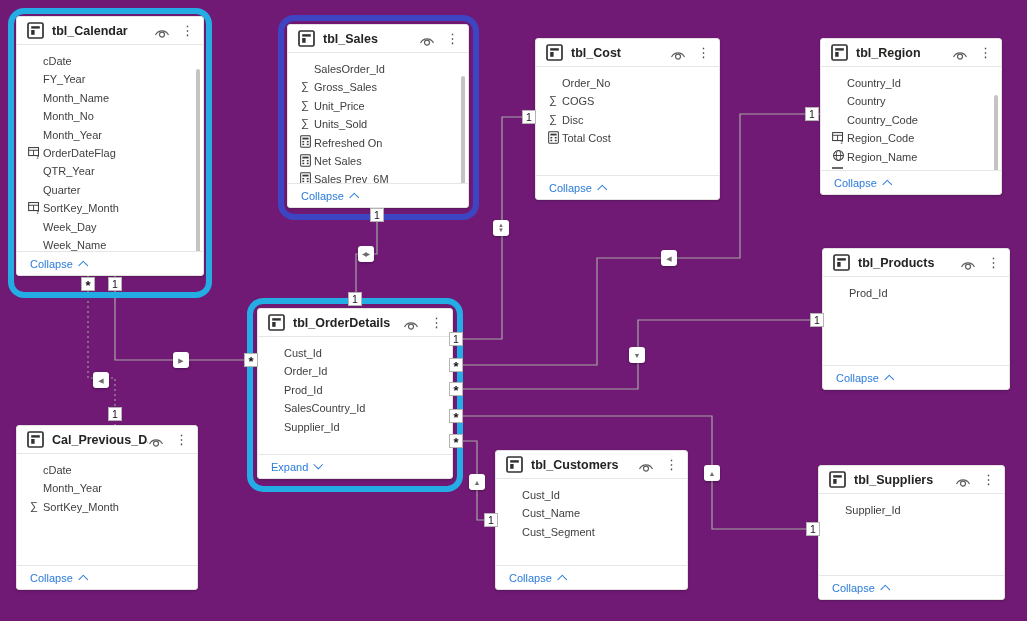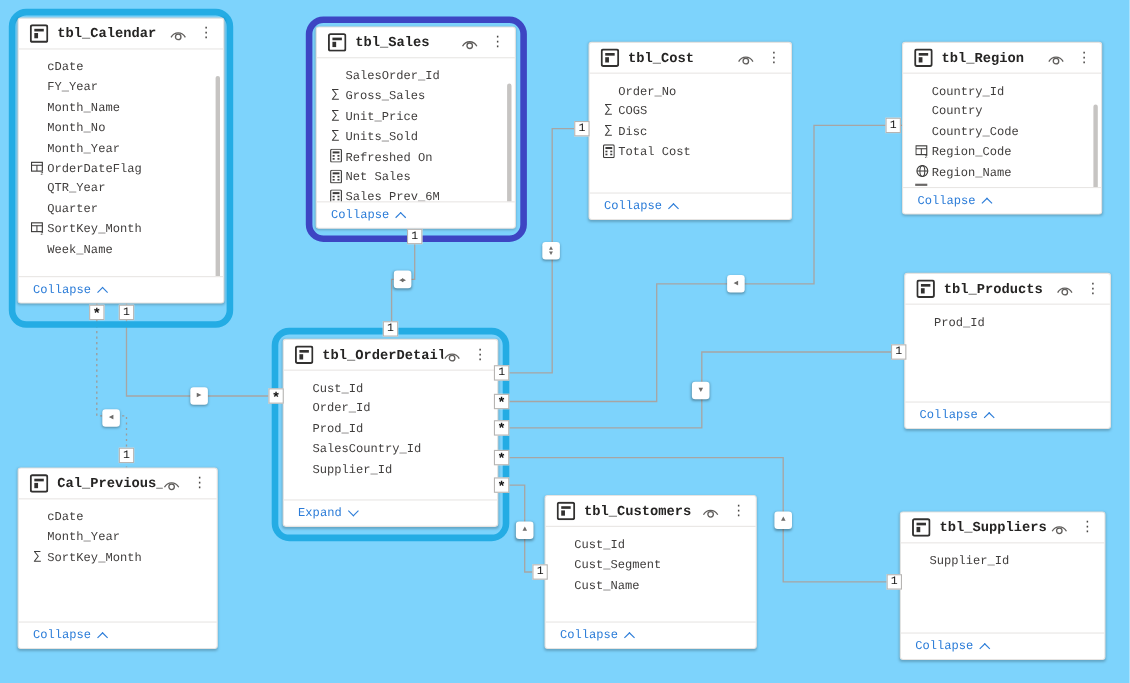--- a/index.html
+++ b/index.html
@@ -1,17 +1,17 @@
 <!DOCTYPE html>
 <html><head>
 <meta charset="utf-8">
 <style>
   html,body{margin:0;padding:0;}
-  .canvas{position:relative;width:1027px;height:621px;background:#7dd3fc;overflow:hidden;
-          font-family:Liberation Mono, monospace;}
+  .canvas{position:relative;width:1027px;height:621px;background:#701a75;overflow:hidden;
+          font-family:Liberation Sans, sans-serif;}
   .wires{position:absolute;left:0;top:0;z-index:1;}
   .ring{position:absolute;border:6px solid;border-radius:16px;z-index:2;pointer-events:none;box-sizing:border-box;}
   .ring.cyan{border-color:#24ACE4;}
   .ring.indigo{border-color:#3D45C3;}
   .card{position:absolute;background:#fff;border:1px solid #e6e4e2;border-radius:3px;z-index:3;
         box-shadow:0 1px 2.5px rgba(0,0,0,.22);display:flex;flex-direction:column;box-sizing:border-box;}
   .card-head{flex:0 0 27px;display:flex;align-items:center;padding:0 9px 0 10px;border-bottom:1px solid #e8e6e4;}
   .t-icon{width:17px;height:17px;margin-right:8px;color:#323130;flex:0 0 17px;}
   .t-title{flex:1;font-size:12.5px;font-weight:700;color:#252423;white-space:nowrap;overflow:hidden;}
   .h-eye{width:16px;height:12px;color:#605e5c;margin-right:11px;flex:0 0 16px;}
@@ -116,20 +116,21 @@
               <use href="#sym-sortby"></use>
             </svg>
           </span><span class="fname">OrderDateFlag</span></div>
       <div class="frow"><span class="fname">QTR_Year</span></div>
       <div class="frow"><span class="fname">Quarter</span></div>
       <div class="frow"><span class="ficon">
             <svg width="13" height="13" viewBox="0 0 14 14">
               <use href="#sym-sortby"></use>
             </svg>
           </span><span class="fname">SortKey_Month</span></div>
+      <div class="frow"><span class="fname">Week_Day</span></div>
       <div class="frow"><span class="fname">Week_Name</span></div>
       <div class="sbar" style="top:24px;height:198px"></div>
     </div>
     <div class="card-foot">
       <span class="flink">Collapse</span>
         <span class="chev-up"></span>
     </div>
   </div>
 
   <div class="card" style="left:287px;top:24px;width:182px;height:184px">
@@ -306,22 +307,22 @@
             <use href="#sym-table"></use>
           </svg></span>
       <span class="t-title">tbl_Customers</span>
       <span class="h-eye"><svg width="16" height="12">
             <use href="#sym-eye"></use>
           </svg></span>
       <span class="h-more">⋮</span>
     </div>
     <div class="card-body">
       <div class="frow"><span class="fname">Cust_Id</span></div>
+      <div class="frow"><span class="fname">Cust_Name</span></div>
       <div class="frow"><span class="fname">Cust_Segment</span></div>
-      <div class="frow"><span class="fname">Cust_Name</span></div>
     </div>
     <div class="card-foot">
       <span class="flink">Collapse</span>
         <span class="chev-up"></span>
     </div>
   </div>
 
   <div class="card" style="left:818px;top:465px;width:187px;height:135px">
     <div class="card-head">
       <span class="t-icon"><svg width="17" height="17">

